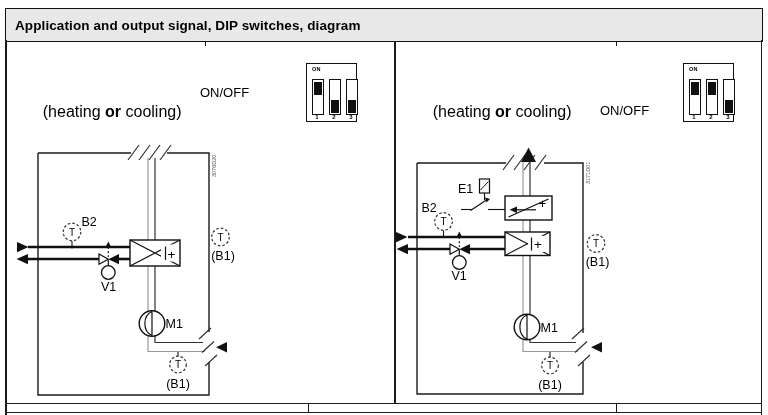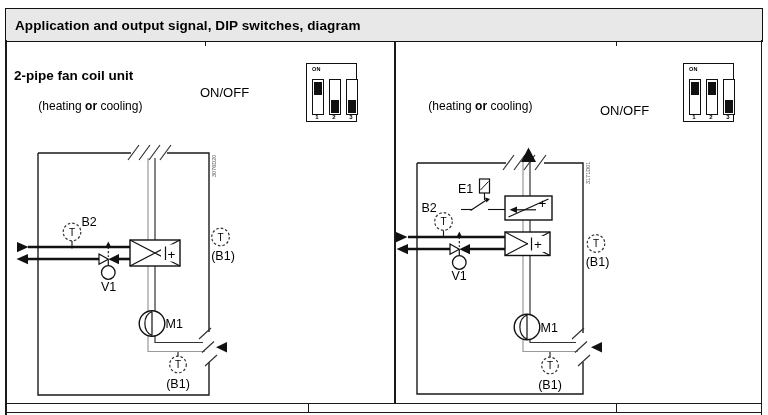--- a/index.html
+++ b/index.html
@@ -4,21 +4,21 @@
 <style>
   html,body{margin:0;padding:0;background:#fff;}
   #page{position:relative;width:768px;height:415px;background:#fff;overflow:hidden;
         font-family:"Liberation Sans",sans-serif;color:#000;}
   .line{position:absolute;background:#1a1a1a;}
   .header-bar{position:absolute;left:5px;top:8px;width:756px;height:32px;
       background:#e8e8e8;border:1.6px solid #111;display:flex;align-items:center;}
   .header-bar .title{font-weight:bold;font-size:13.5px;padding-left:9px;letter-spacing:.1px;}
   .panel-title{position:absolute;font-weight:bold;font-size:13.5px;white-space:pre;}
   .mode-label{position:absolute;font-size:13px;white-space:pre;margin-top:16px;}
-  .subtitle{position:absolute;font-size:12px;white-space:pre;}
+  .subtitle{position:absolute;font-size:16px;white-space:pre;}
   .subtitle .b{font-weight:bold;}
   
   .dip{position:absolute;width:49px;height:57px;background:#fff;border:1.7px solid #111;}
   .dip .on-label{position:absolute;left:5px;top:2px;font-size:5.5px;font-weight:bold;letter-spacing:.2px;}
   .dip .channel{position:absolute;top:15px;width:10px;height:34px;border:1.2px solid #111;background:#fff;}
   .dip .knob{position:absolute;left:1px;right:1px;height:13px;background:#111;bottom:1.5px;}
   .dip .knob.on{top:1.5px;bottom:auto;}
   .dip .num{position:absolute;top:50px;width:12px;text-align:center;font-size:6px;font-weight:bold;}
   svg{position:absolute;overflow:visible;}
   svg text{font-family:"Liberation Sans",sans-serif;fill:#000;}
@@ -39,21 +39,20 @@
   <div class="line" style="left:5px;top:40px;width:1.5px;height:375px;"></div>
   <div class="line" style="left:760.5px;top:40px;width:1.5px;height:375px;"></div>
   <div class="line" style="left:394.4px;top:41px;width:1.2px;height:363px;"></div>
   <div class="line" style="left:5px;top:403px;width:757px;height:1.4px;"></div>
   <div class="line" style="left:5px;top:411.6px;width:757px;height:1.3px;"></div>
   <div class="line" style="left:205.3px;top:41.5px;width:1px;height:4px;"></div>
   <div class="line" style="left:616.3px;top:41.5px;width:1px;height:4px;"></div>
   <div class="line" style="left:307.5px;top:403px;width:1.2px;height:10px;"></div>
   <div class="line" style="left:616.3px;top:403px;width:1.2px;height:10px;"></div>
 
-  <div class="panel-title" style="left:14px;top:68px;">2-pipe fan coil unit</div>
   <div class="mode-label" style="left:200px;top:69px;">ON/OFF</div>
   <div class="subtitle" style="left:25px;top:85px;">
     <span>(heating </span><span class="b">or</span><span> cooling)</span>
   </div>
 
   <div class="dip" style="left:306px;top:63px;">
     <span class="on-label">ON</span>
     <div class="channel" style="left:5px;">
       <div class="knob on"></div>
     </div>

